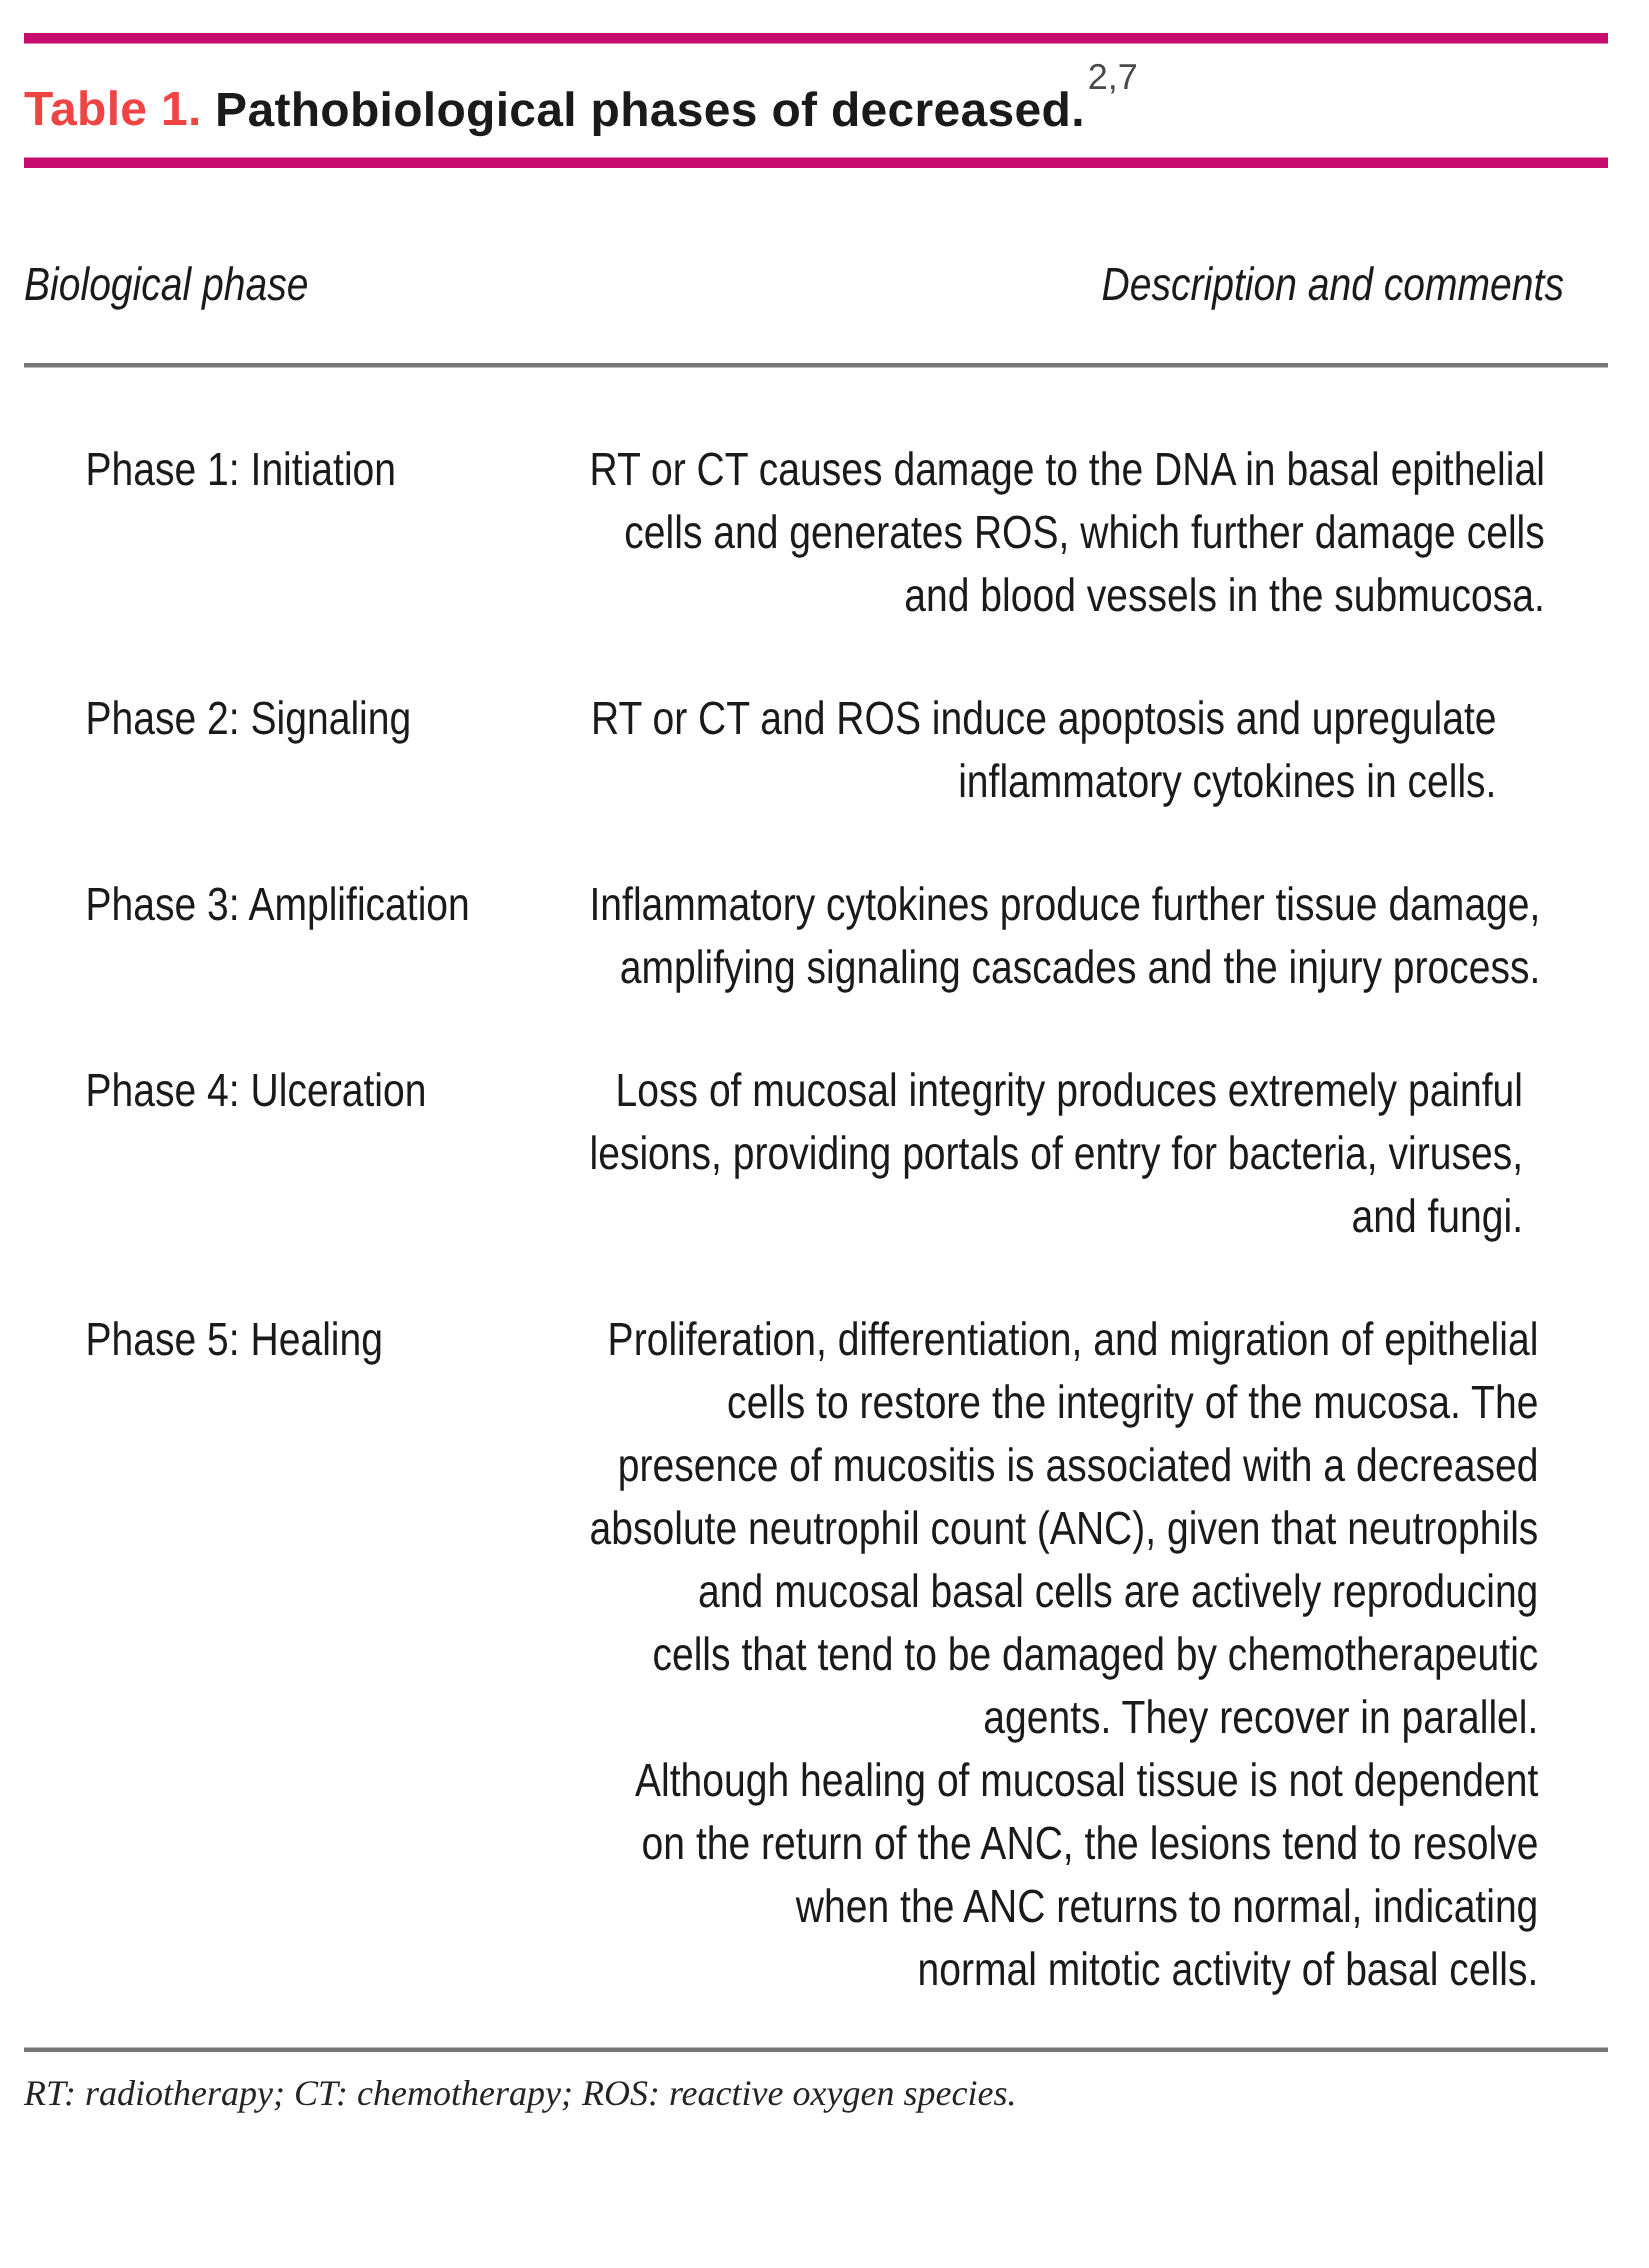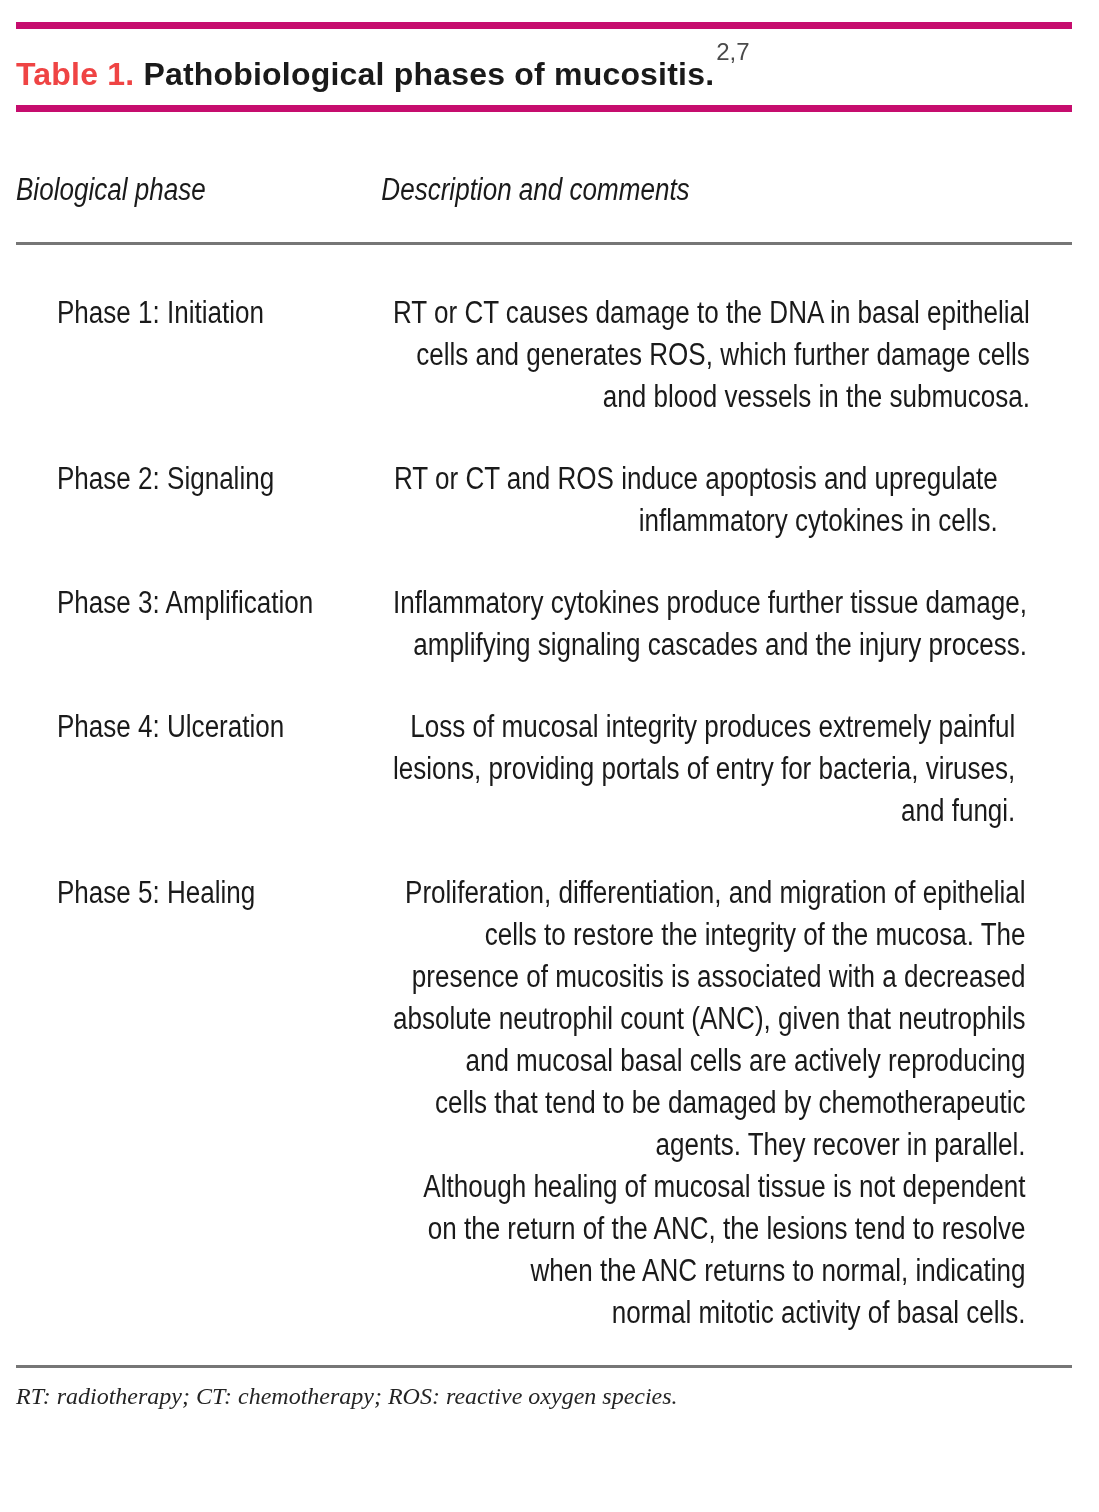--- a/index.html
+++ b/index.html
@@ -81,21 +81,21 @@
     position: absolute;
     left: 0;
     top: 0;
     font-style: italic;
   }
   .hdr-desc {
     position: absolute;
     left: 336px;
     top: 0;
     width: 720px;
-    text-align: left;
+    text-align: right;
   }
 
   
   .rows {
     position: absolute;
     left: 16px;
     top: 292px;
     width: 1056px;
     font-size: 31px;
     line-height: 42px;
@@ -129,21 +129,21 @@
     white-space: pre;
   }
 </style>
 </head>
 <body>
 
 <div class="page">
 
   <div class="rule rule-accent-top" style="background: rgb(198, 13, 110);"></div>
 
-  <h2 class="title"><span class="title-label" style="color: #ef4444;">Table 1.</span><span class="title-text">Pathobiological phases of mucositis.</span><sup class="title-sup">2,7</sup></h2>
+  <h2 class="title"><span class="title-label" style="color: #ef4444;">Table 1.</span><span class="title-text">Pathobiological phases of decreased.</span><sup class="title-sup">2,7</sup></h2>
 
   <div class="rule rule-accent-bottom" style="background: rgb(198, 13, 110);"></div>
 
   <div class="col-headers">
     <div class="hdr-phase"><span class="cond">Biological phase</span></div>
     <div class="hdr-desc"><span class="cond-center">Description and comments</span></div>
   </div>
 
   <div class="rule rule-gray-top"></div>
 

